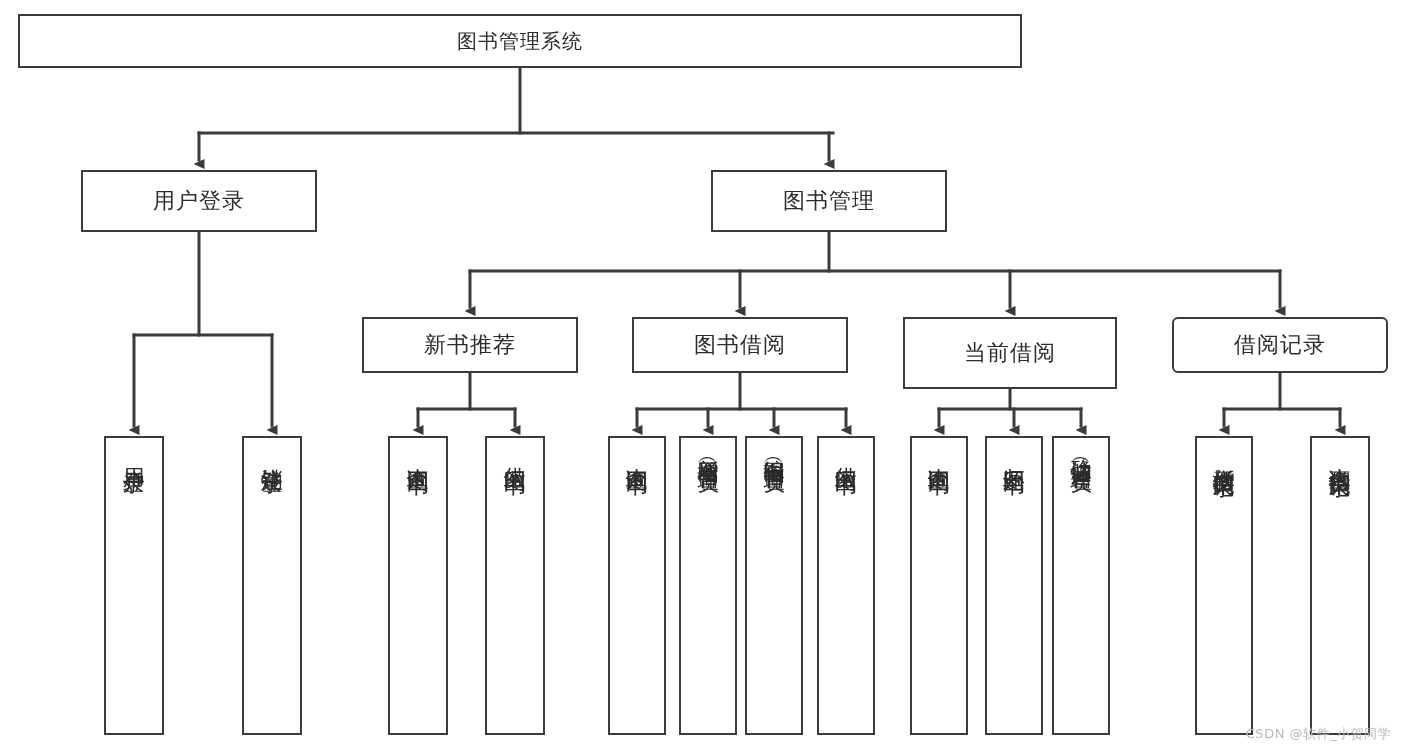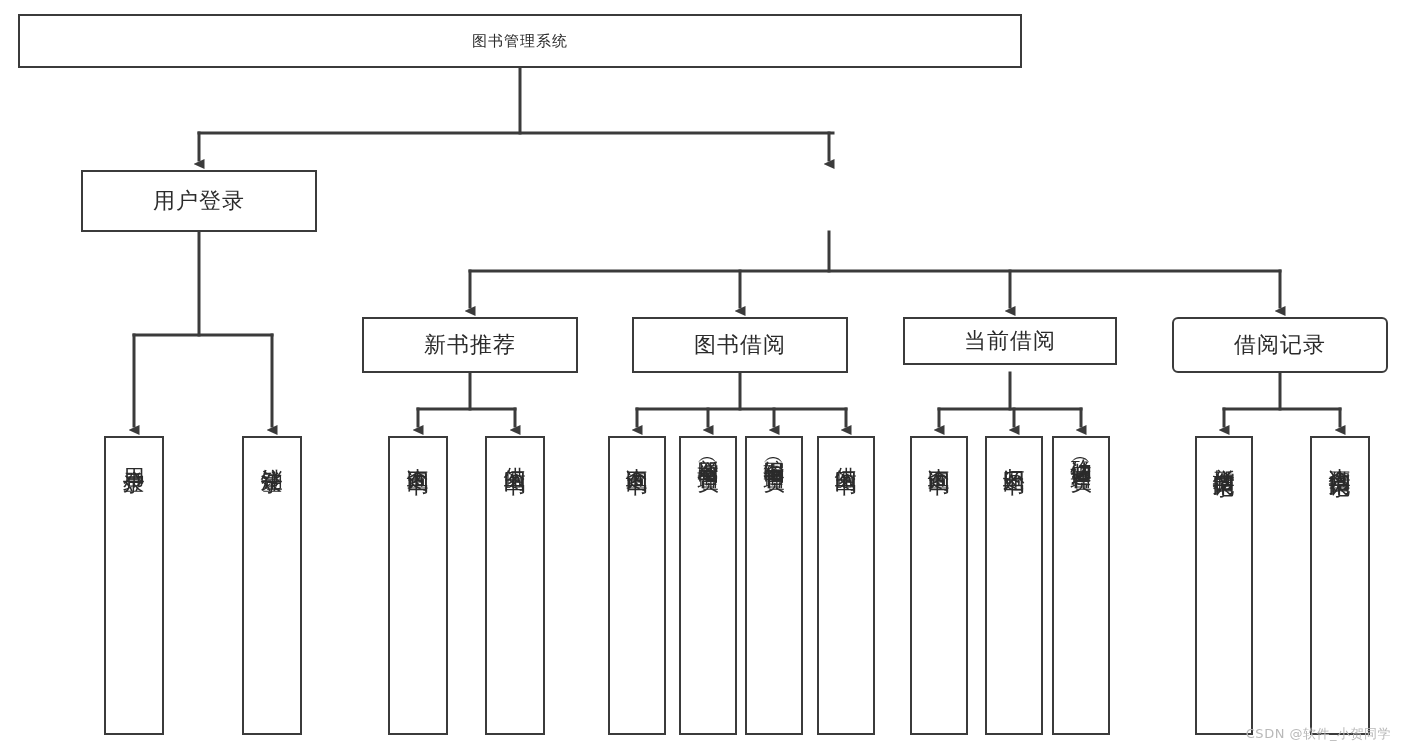--- a/index.html
+++ b/index.html
@@ -35,21 +35,21 @@
     align-items: center;
     justify-content: center;
     color: #2b2b2b;
   }
   .node.h {
     font-size: 22px;
     letter-spacing: 1px;
     line-height: 1.2;
   }
   .node.root {
-    font-size: 15px;
+    font-size: 20px;
   }
   .node.leaf {
     align-items: flex-start;
     justify-content: center;
     padding-top: 12px;
   }
   .vtext {
     writing-mode: vertical-rl;
     text-orientation: upright;
     font-size: 22px;
@@ -127,28 +127,31 @@
     </g>
   </svg>
 
   <div class="node h root" style="left:18px; top:14px; width:1004px; height:54px;">
     <span>图书管理系统</span>
   </div>
 
   <div class="node h" style="left:81px; top:170px; width:236px; height:62px;">
     <span>用户登录</span>
   </div>
+  <div class="node h" style="left:711px; top:170px; width:236px; height:62px;">
+    <span>图书管理</span>
+  </div>
 
   <div class="node h" style="left:632px; top:317px; width:216px; height:56px;">
     <span>图书借阅</span>
   </div>
   <div class="node h" style="left:362px; top:317px; width:216px; height:56px;">
     <span>新书推荐</span>
   </div>
-  <div class="node h" style="left:903px; top:317px; width:214px; height:48px;">
+  <div class="node h" style="left:903px; top:317px; width:214px; height:72px;">
     <span>当前借阅</span>
   </div>
   <div class="node h" style="left:1172px; top:317px; width:216px; height:56px;border-radius:6px;">
     <span>借阅记录</span>
   </div>
 
   <div class="node leaf" style="left:104px; top:436px; width:60px; height:299px;">
     <span class="vtext">用户登录</span>
   </div>
   <div class="node leaf" style="left:242px; top:436px; width:60px; height:299px;">

